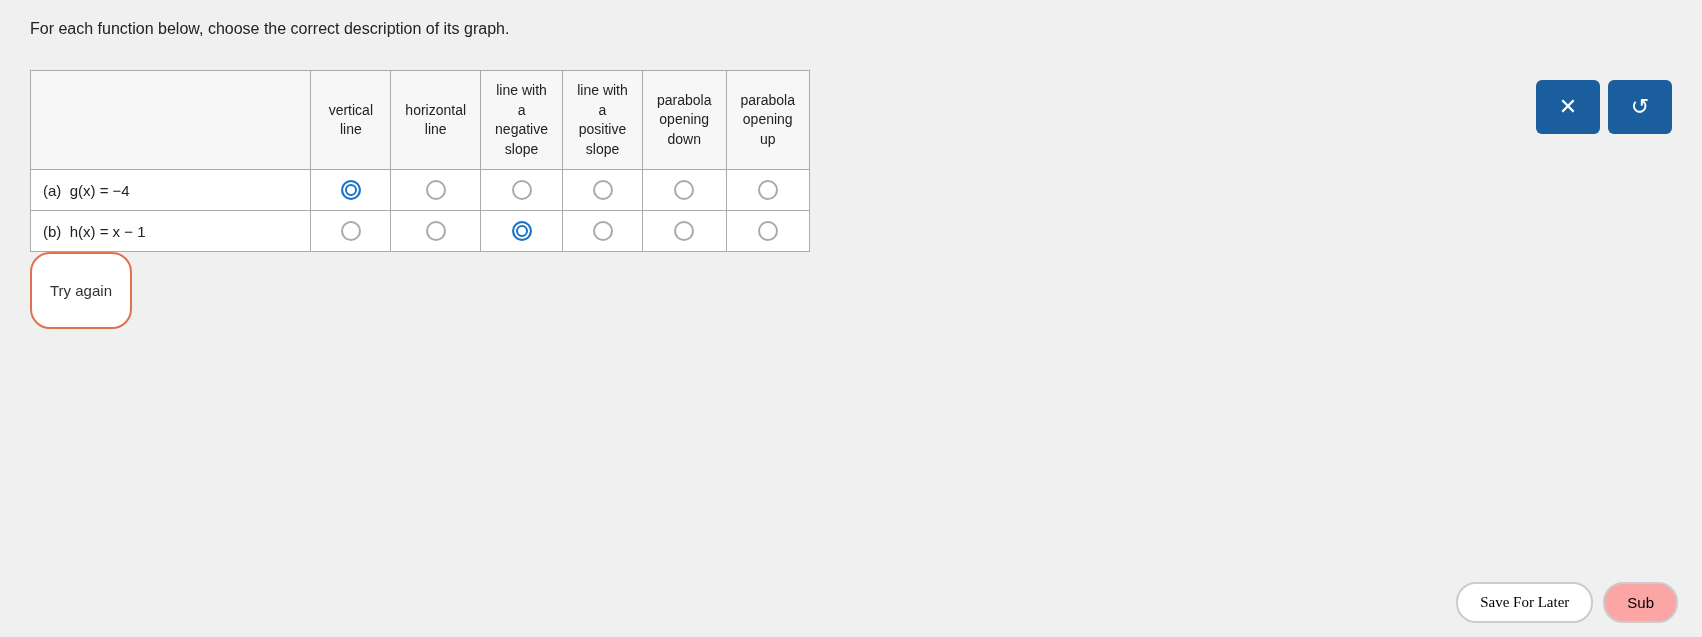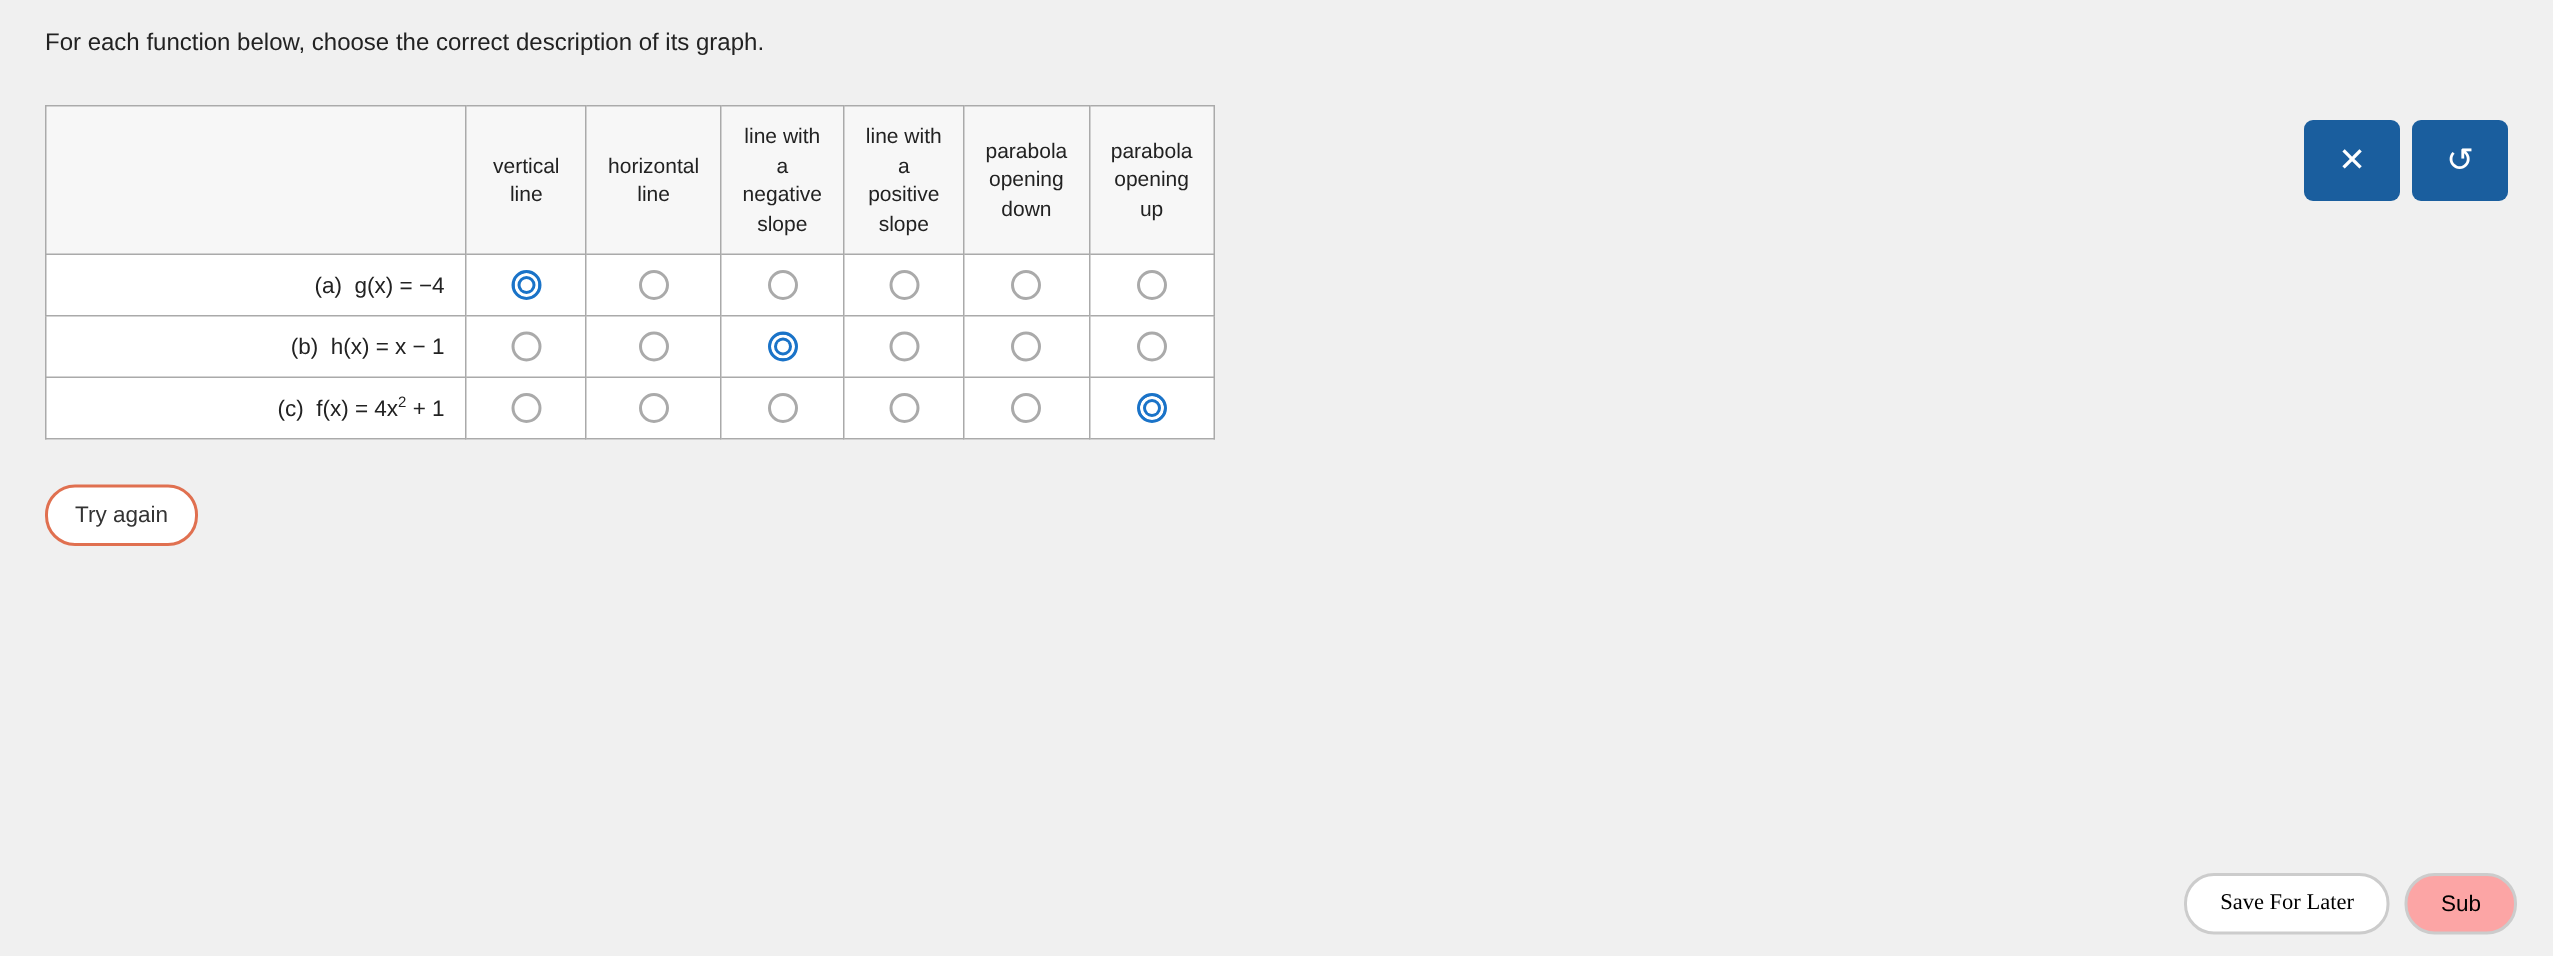--- a/index.html
+++ b/index.html
@@ -36,21 +36,21 @@
       text-align: center;
       vertical-align: middle;
     }
     th {
       background: #f7f7f7;
       font-weight: normal;
       font-size: 14px;
       line-height: 1.4;
     }
     td.func-label {
-      text-align: right;
+      text-align: left;
       font-size: 15px;
       white-space: nowrap;
       padding-left: 12px;
       min-width: 175px;
     }
     .radio-cell {
       width: 80px;
     }
     .radio-btn {
       width: 20px;
@@ -94,22 +94,21 @@
       cursor: pointer;
       display: flex;
       align-items: center;
       justify-content: center;
     }
     .action-btns-row {
       display: flex;
       gap: 8px;
     }
     .try-again-btn {
-      margin-top: 30px;
-      padding: 10px 18px;
+      padding: 28px 18px;
       border: 2px solid #e07050;
       border-radius: 20px;
       background: #fff;
       color: #333;
       font-size: 15px;
       cursor: pointer;
     }
     .bottom-bar {
       position: fixed;
       bottom: 0;
@@ -171,29 +170,20 @@
           </tr>
           <tr>
             <td class="func-label">(b)&nbsp;&nbsp;h(x) = x − 1</td>
             <td class="radio-cell"><span class="radio-btn"></span></td>
             <td class="radio-cell"><span class="radio-btn"></span></td>
             <td class="radio-cell"><span class="radio-btn selected"></span></td>
             <td class="radio-cell"><span class="radio-btn"></span></td>
             <td class="radio-cell"><span class="radio-btn"></span></td>
             <td class="radio-cell"><span class="radio-btn"></span></td>
           </tr>
-          <tr>
-            <td class="func-label">(c)&nbsp;&nbsp;f(x) = 4x<sup>2</sup> + 1</td>
-            <td class="radio-cell"><span class="radio-btn"></span></td>
-            <td class="radio-cell"><span class="radio-btn"></span></td>
-            <td class="radio-cell"><span class="radio-btn"></span></td>
-            <td class="radio-cell"><span class="radio-btn"></span></td>
-            <td class="radio-cell"><span class="radio-btn"></span></td>
-            <td class="radio-cell"><span class="radio-btn selected"></span></td>
-          </tr>
         </tbody>
     </table>
 
     <button class="try-again-btn">Try again</button>
   </div>
 
   <div class="action-buttons">
     <div class="action-btns-row">
       <button class="action-btn">✕</button>
       <button class="action-btn">↺</button>

